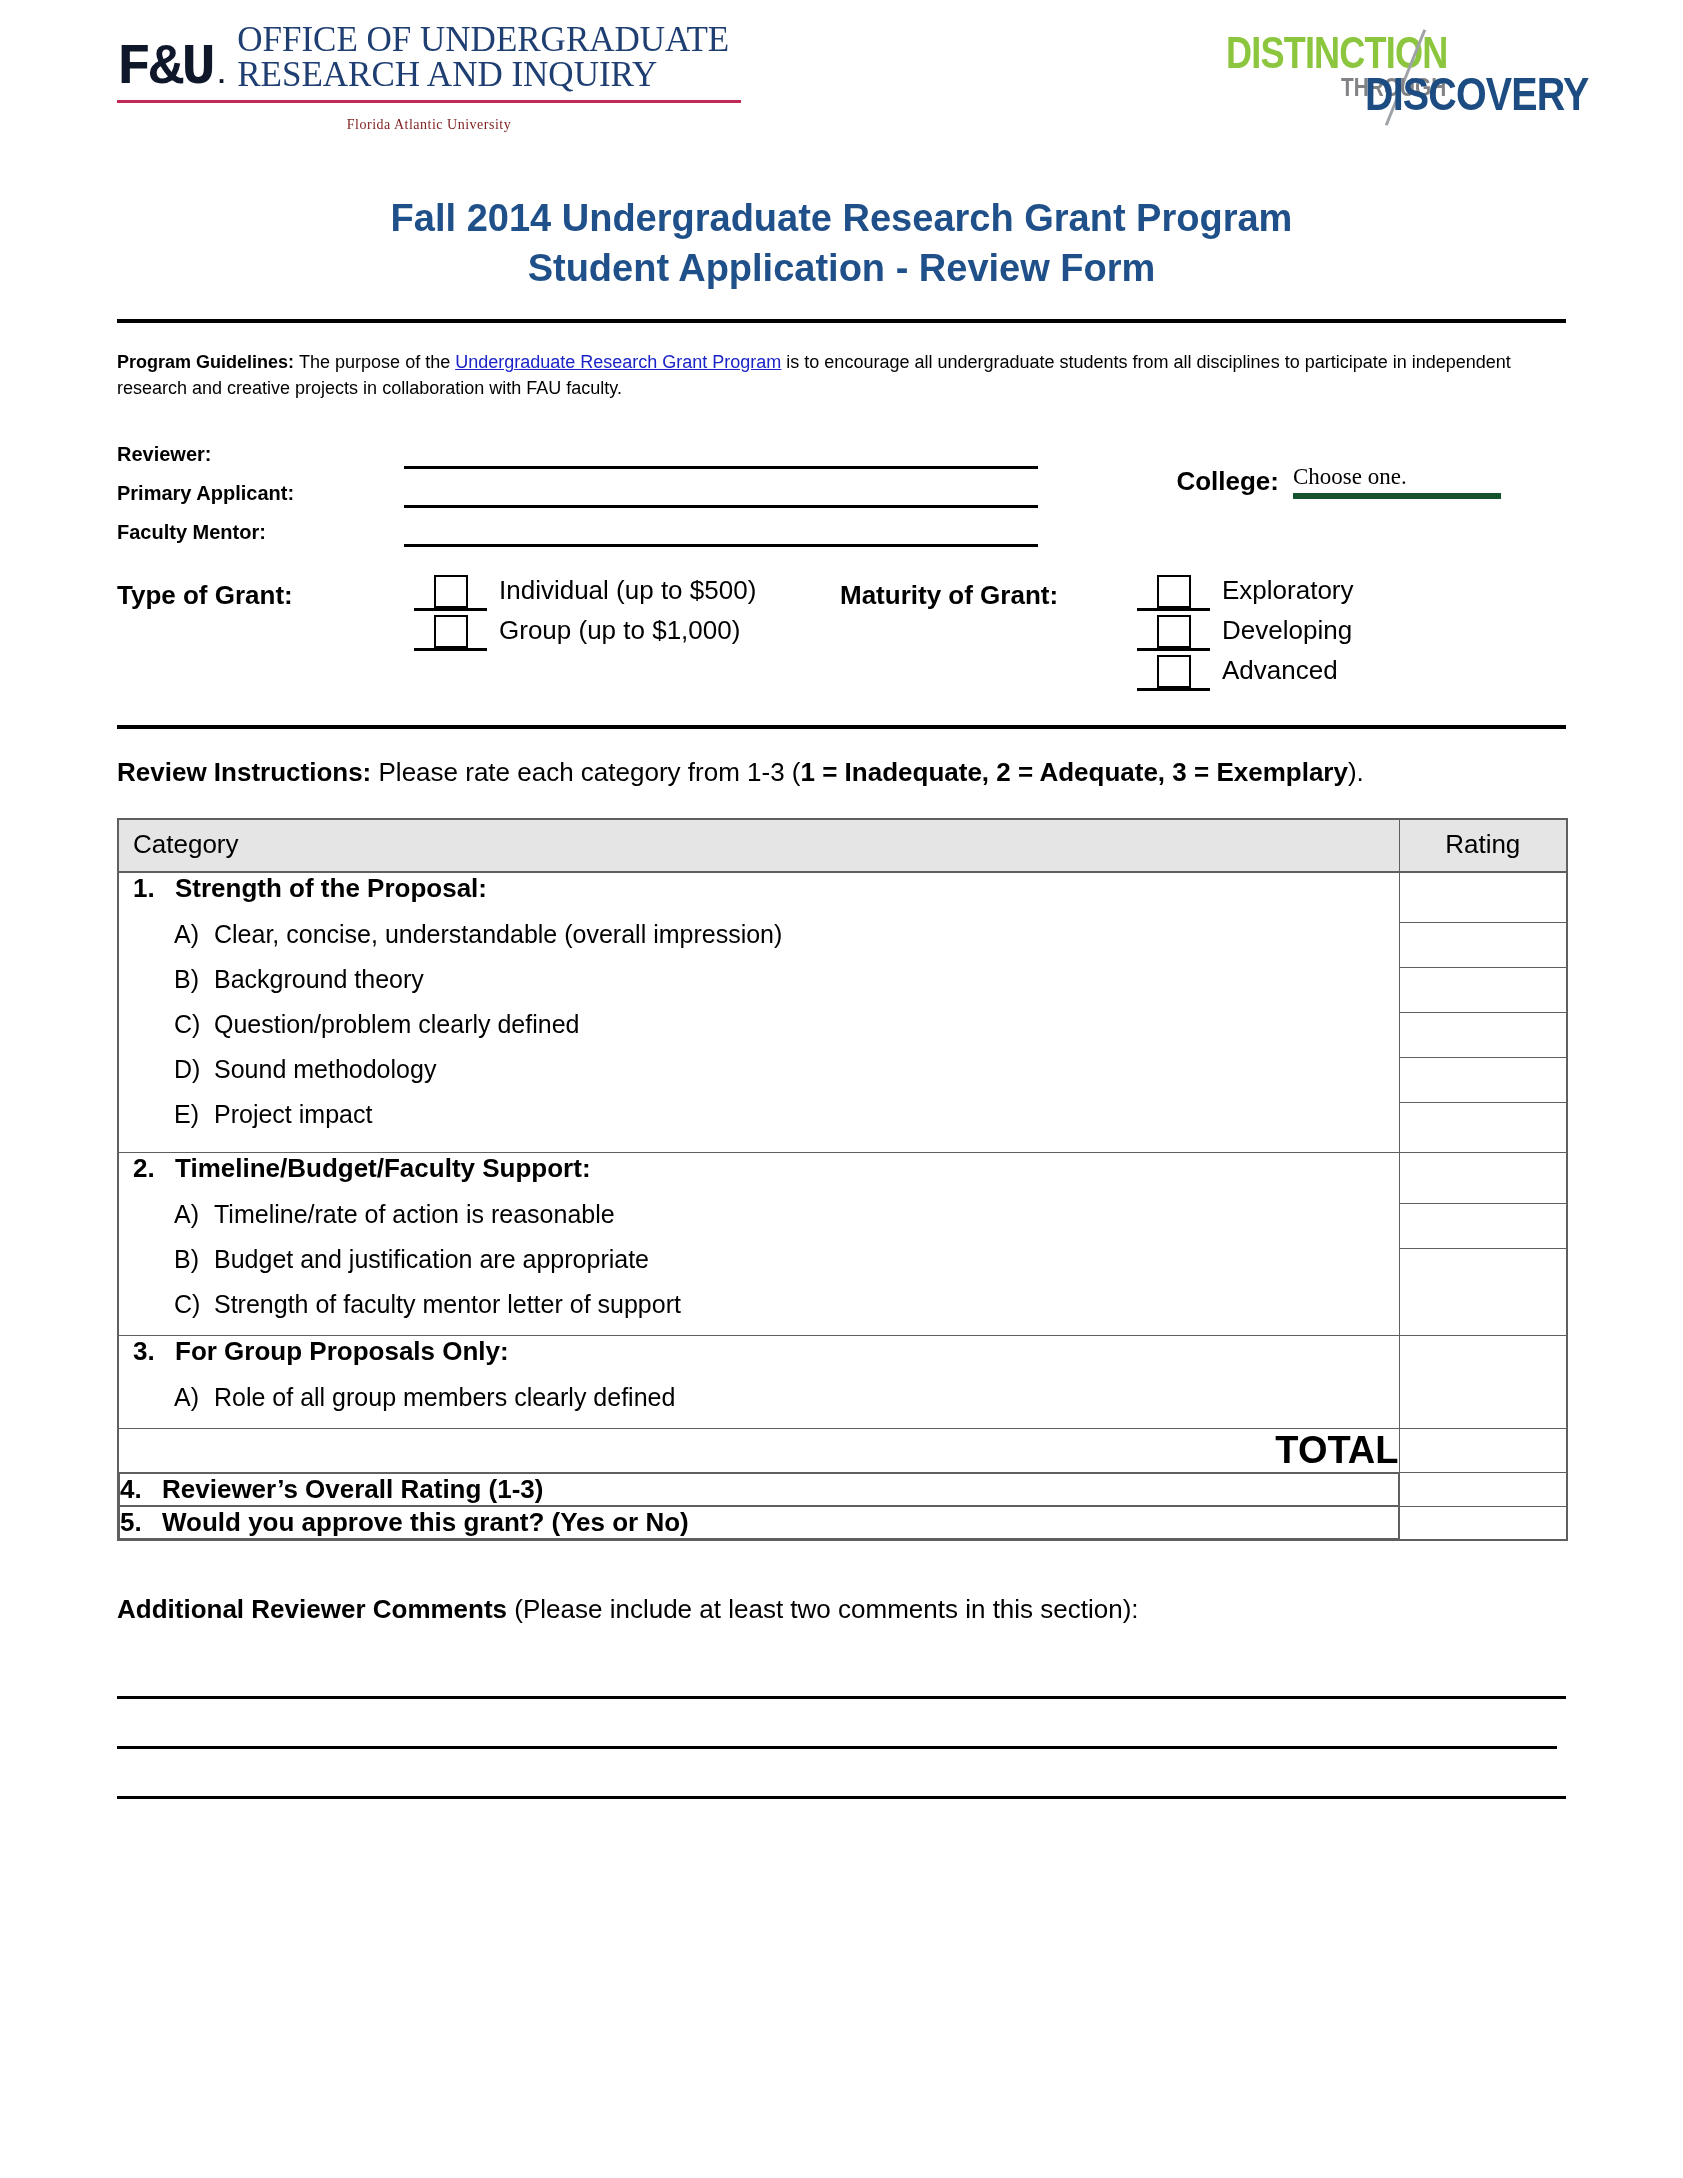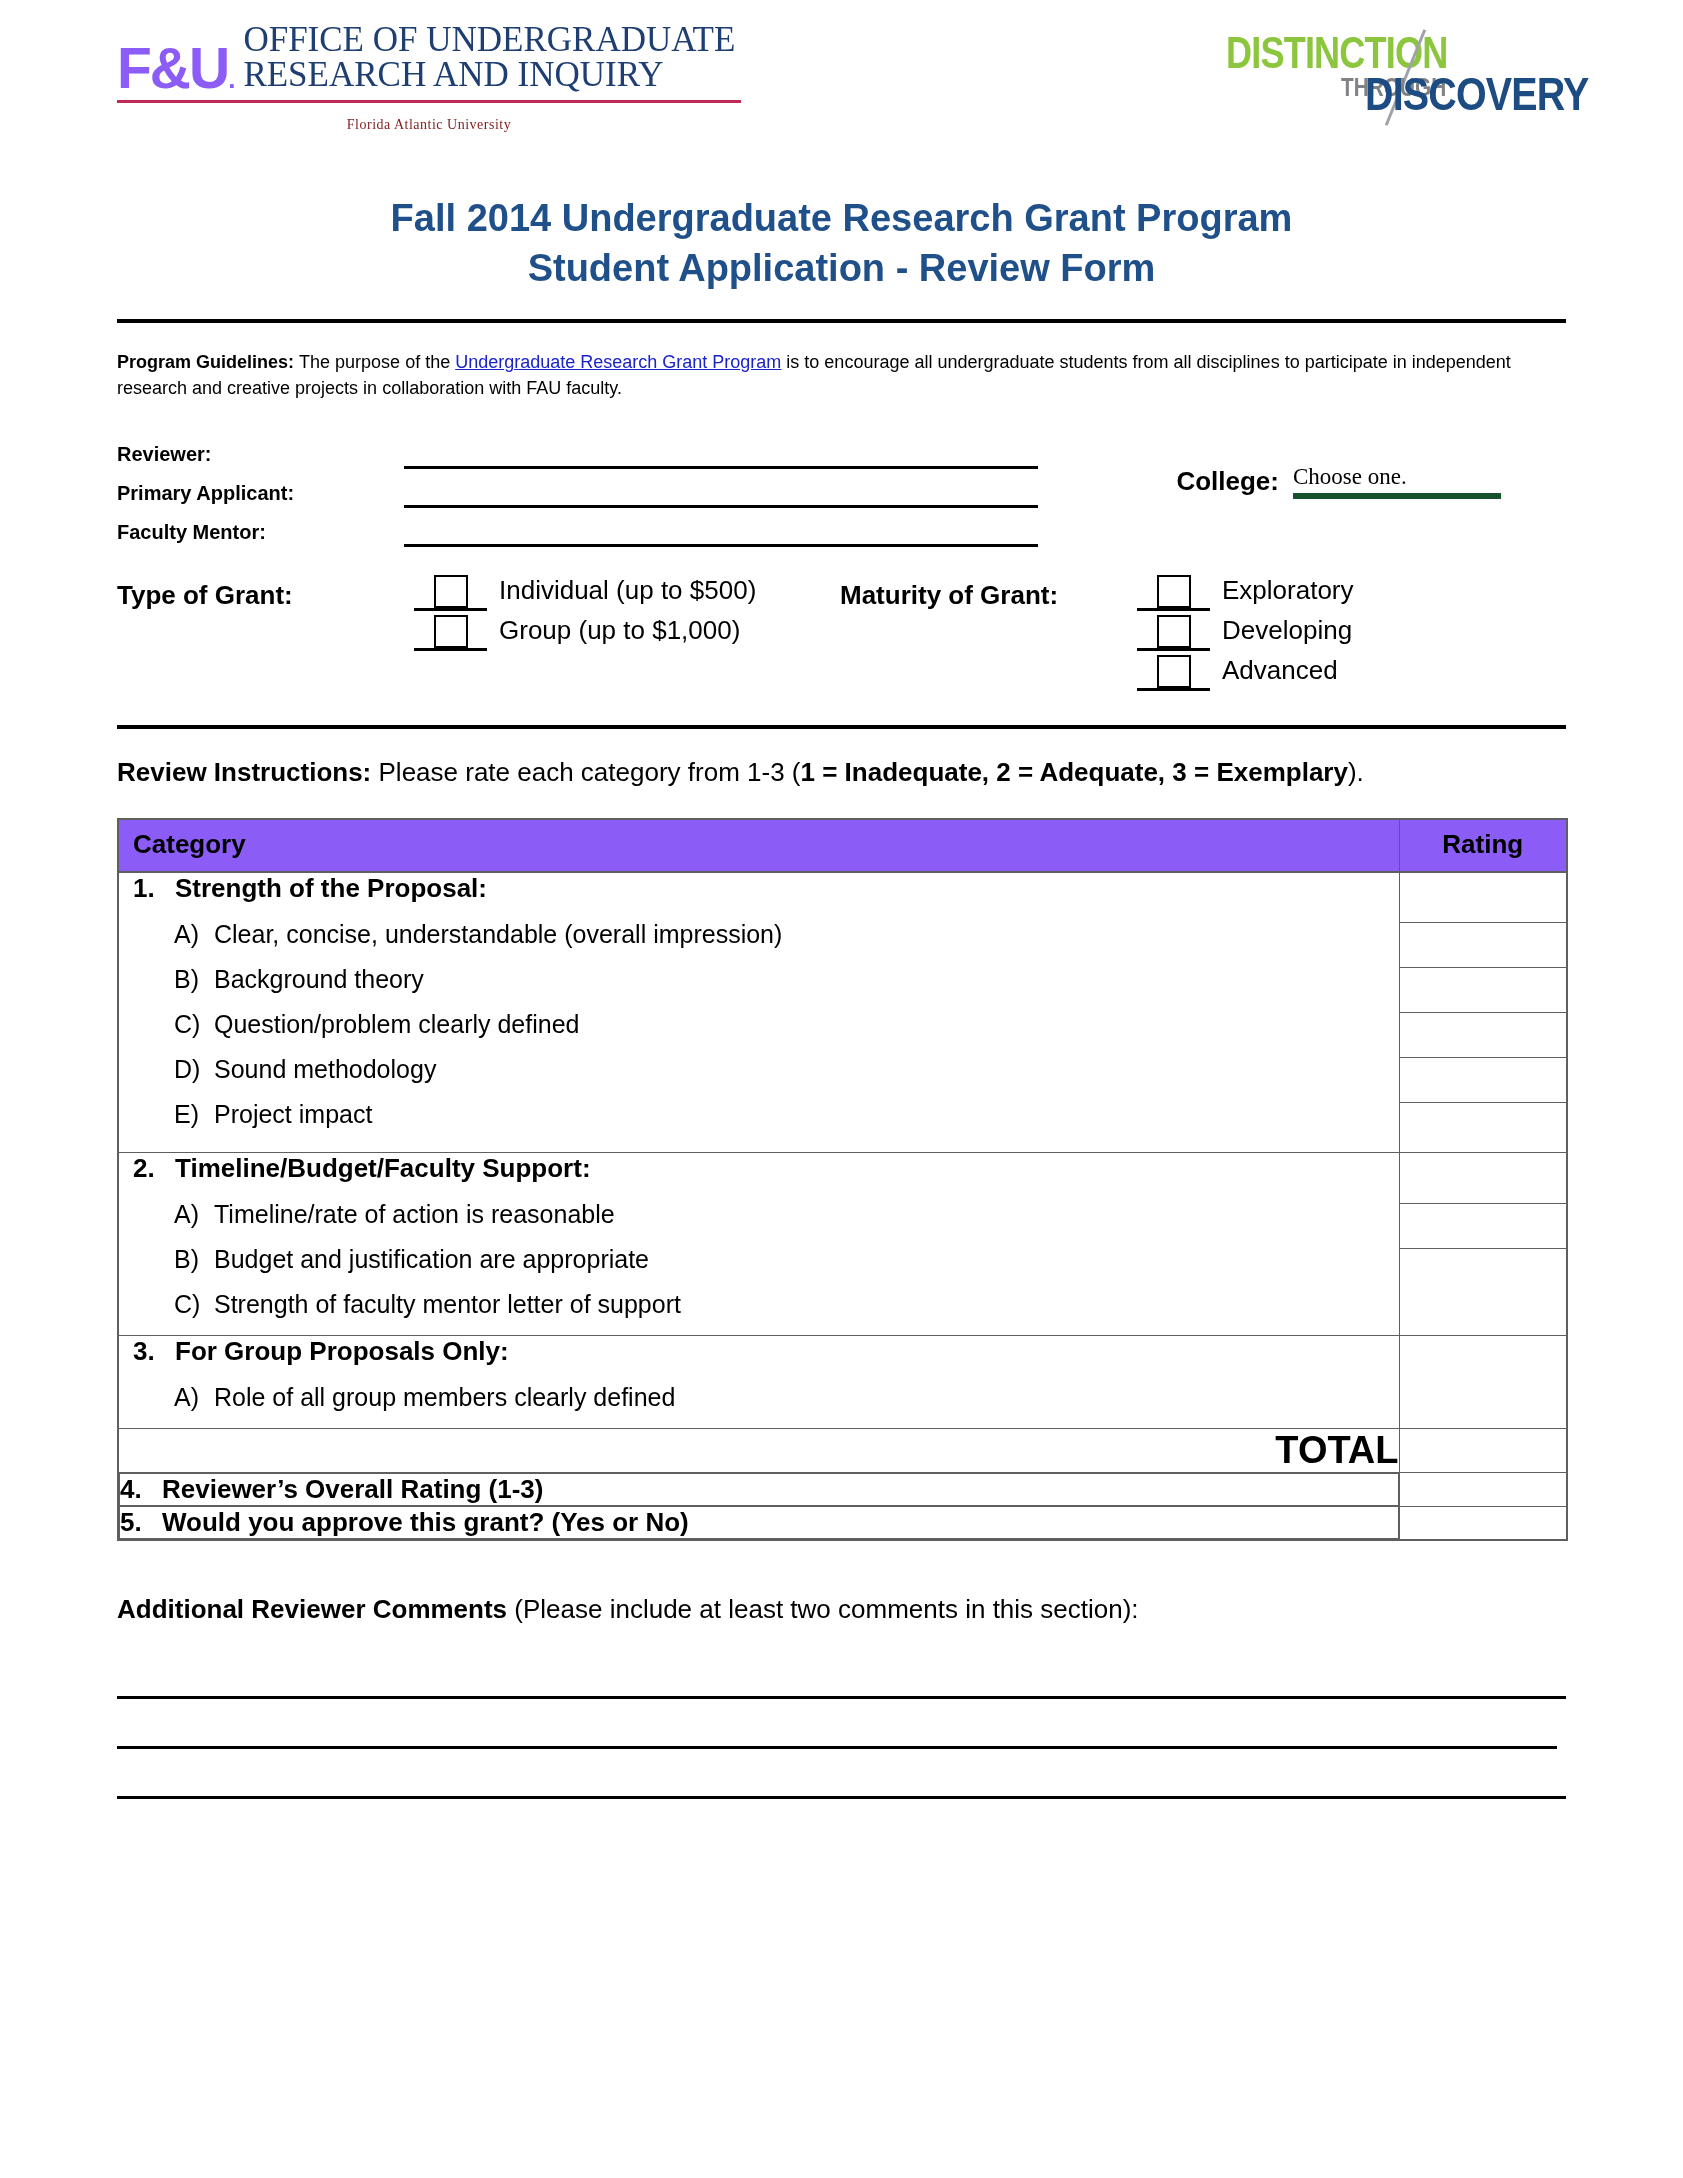--- a/index.html
+++ b/index.html
@@ -35,24 +35,24 @@
     top: 22px;
     display: flex;
     flex-direction: column;
     width: 634px;
   }
   .fau-top {
     display: flex;
     align-items: flex-end;
   }
   .fau-mark {
-    font-family: Liberation Sans, sans-serif;
+    font-family: Liberation Mono, monospace;
     font-size: 57px;
     font-weight: bold;
-    color: #8b5cf6;
+    color: #0f172a;
     letter-spacing: -2px;
     line-height: 0.95;
     position: relative;
     padding-right: 10px;
   }
   .fau-mark .dot { font-size: 26px; }
   .fau-words {
     font-family: "Liberation Serif", serif;
     color: #1f3f72;
     line-height: 1.0;
@@ -265,23 +265,23 @@
   }
   .rtable td, .rtable th {
     border: 1px solid #5f5f5f;
     padding: 0;
     vertical-align: top;
   }
   .col-cat { width: 1281px; }
   .col-rate { width: 168px; }
 
   .thead td {
-    background: #8b5cf6;
-    font-size: 26px;
-    font-weight: bold;
+    background: #e5e5e5;
+    font-size: 26px;
+    font-weight: normal;
     padding: 9px 14px 11px 14px;
     border-bottom: 2px solid #5f5f5f;
   }
   .thead .rate-head { text-align: center; }
 
   .cat-cell {
     padding: 14px 14px 16px 14px;
     border-top: 2px solid #3a3a3a;
     border-bottom: 2px solid #3a3a3a;
   }

